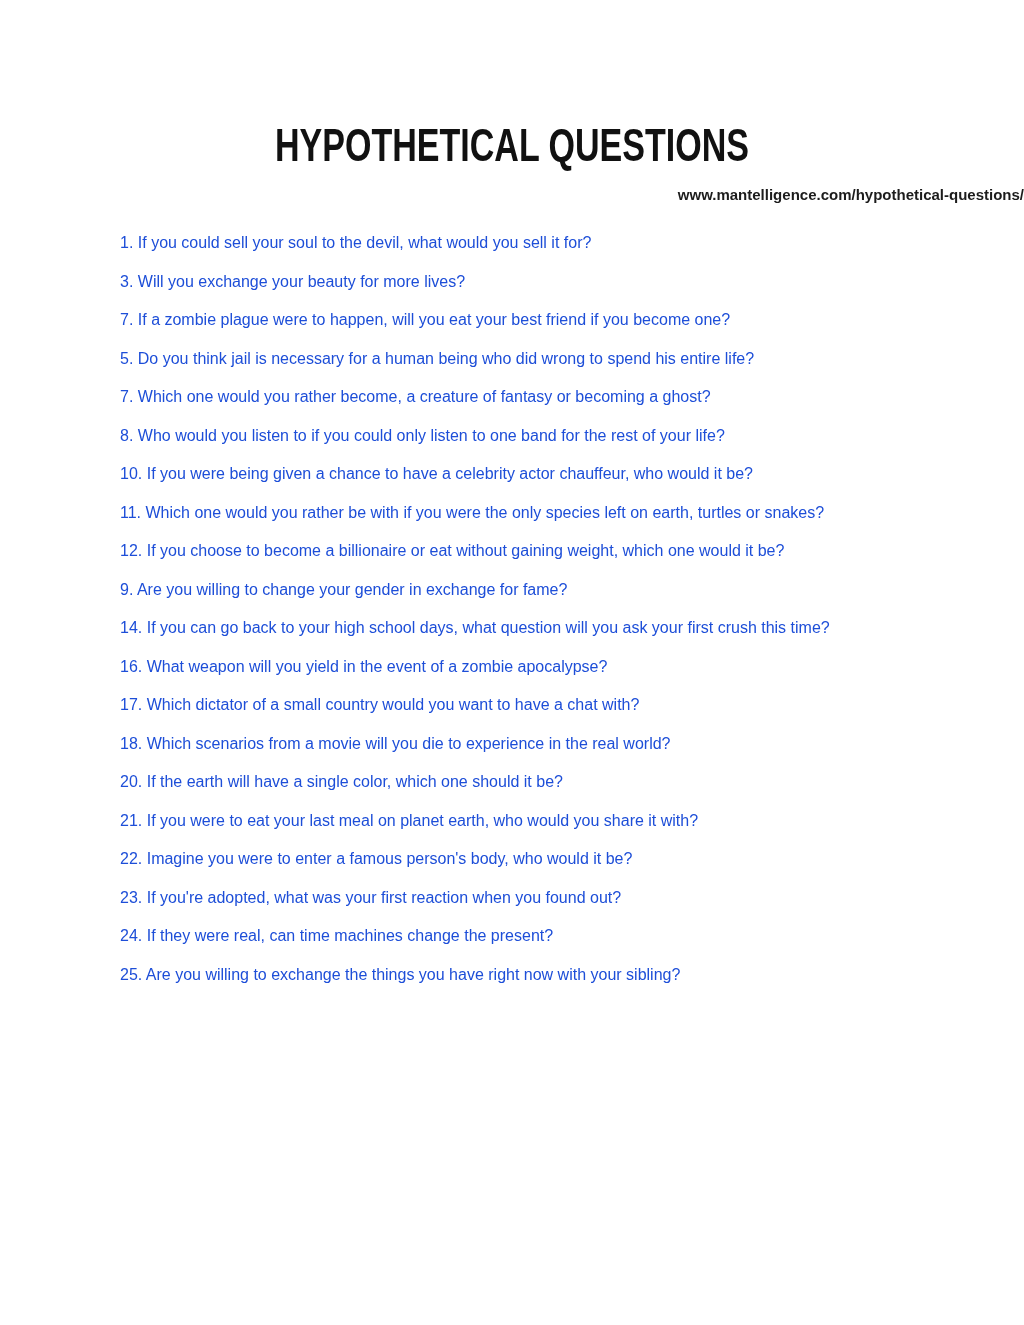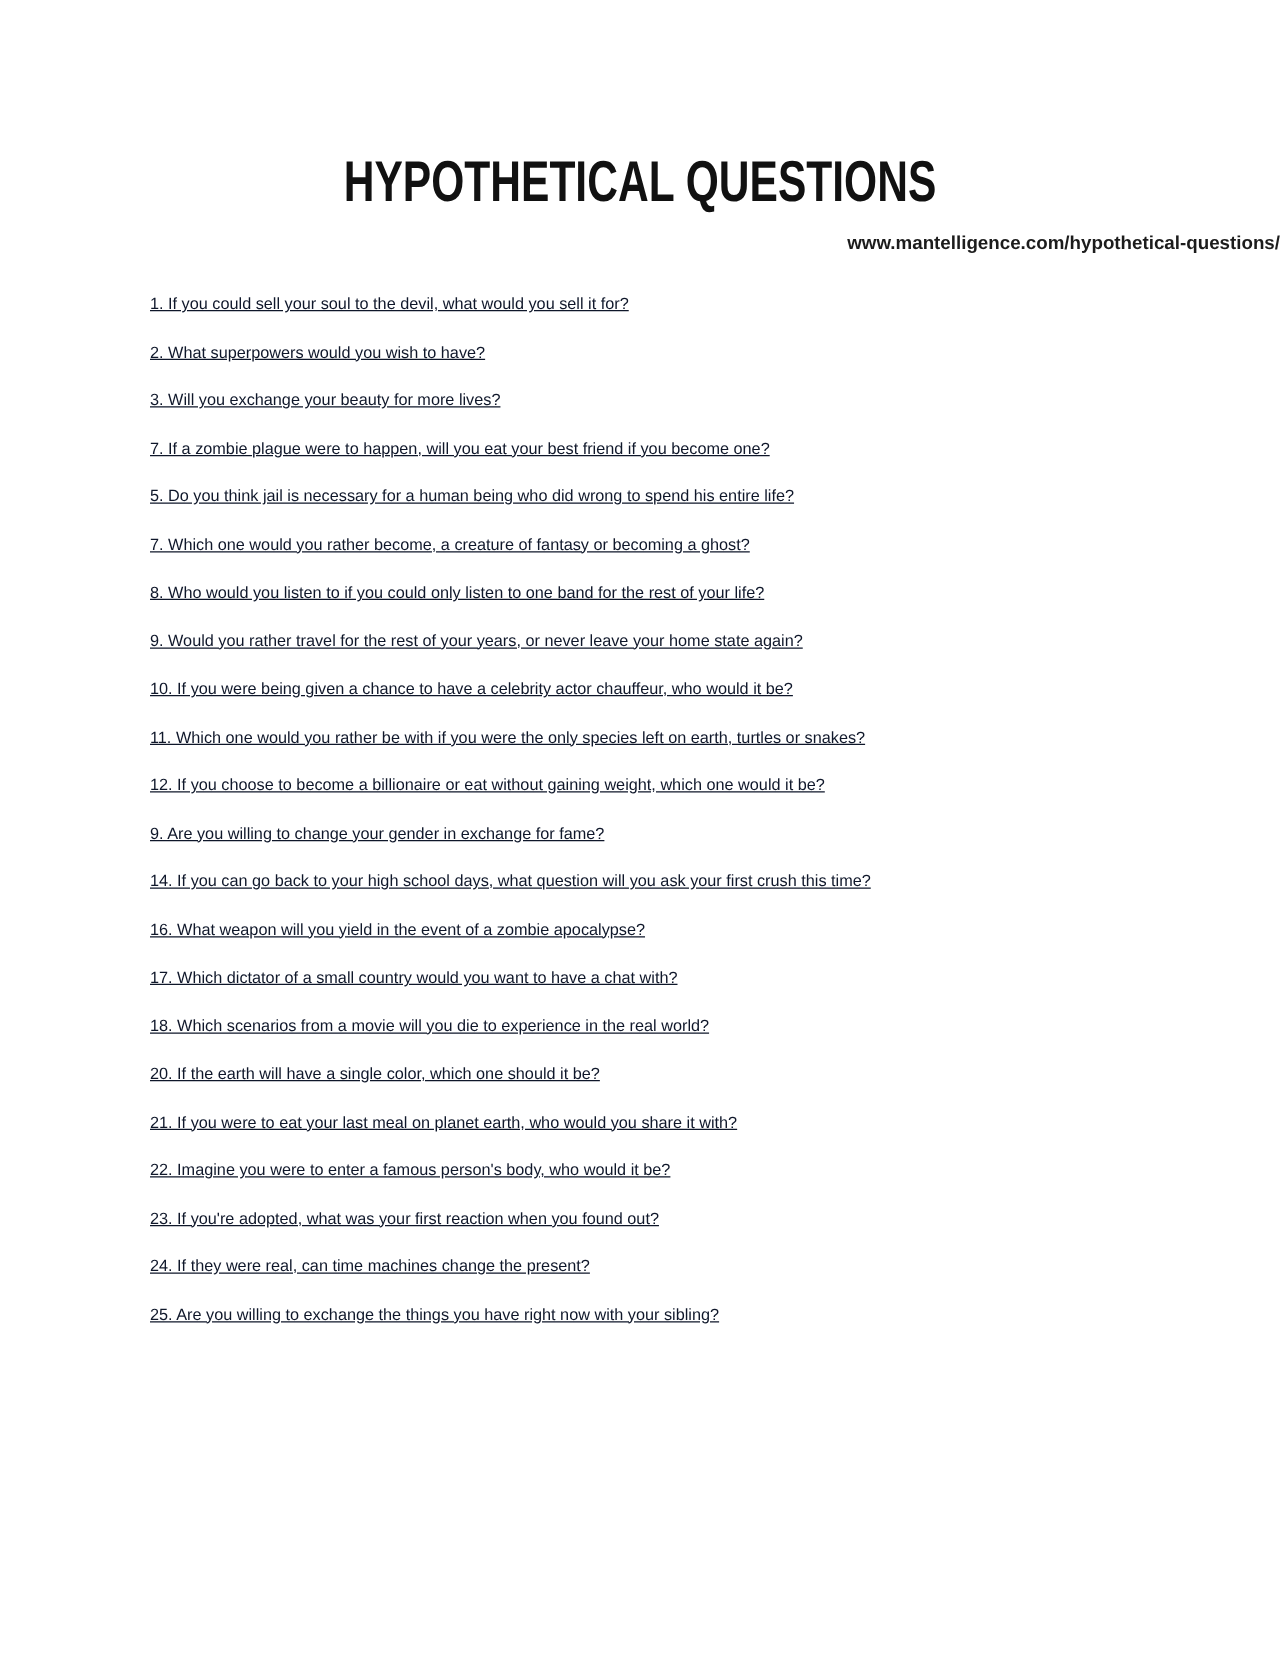--- a/index.html
+++ b/index.html
@@ -36,42 +36,39 @@
     font-weight: bold;
     font-size: 15px;
     line-height: 17px;
     color: #1c1c1c;
   }
   .question-list {
     margin: 31px 60px 0 120px;
   }
   .question {
     margin: 0 0 21.5px 0;
-    font-size: 13px;
+    font-size: 16px;
     line-height: 17px;
-    color: #0f172a;
+    color: #1d4ed8;
     white-space: nowrap;
-    text-decoration: underline;
   }
 </style>
 </head>
 <body>
 
 <div class="page">
   <h1 class="title">HYPOTHETICAL QUESTIONS</h1>
   <p class="site-url">www.mantelligence.com/hypothetical-questions/</p>
   <div class="question-list">
       <p class="question">1. If you could sell your soul to the devil, what would you sell it for?</p>
-      <p class="question">2. What superpowers would you wish to have?</p>
       <p class="question">3. Will you exchange your beauty for more lives?</p>
       <p class="question">7. If a zombie plague were to happen, will you eat your best friend if you become one?</p>
       <p class="question">5. Do you think jail is necessary for a human being who did wrong to spend his entire life?</p>
       <p class="question">7. Which one would you rather become, a creature of fantasy or becoming a ghost?</p>
       <p class="question">8. Who would you listen to if you could only listen to one band for the rest of your life?</p>
-      <p class="question">9. Would you rather travel for the rest of your years, or never leave your home state again?</p>
       <p class="question">10. If you were being given a chance to have a celebrity actor chauffeur, who would it be?</p>
       <p class="question">11. Which one would you rather be with if you were the only species left on earth, turtles or snakes?</p>
       <p class="question">12. If you choose to become a billionaire or eat without gaining weight, which one would it be?</p>
       <p class="question">9. Are you willing to change your gender in exchange for fame?</p>
       <p class="question">14. If you can go back to your high school days, what question will you ask your first crush this time?</p>
       <p class="question">16. What weapon will you yield in the event of a zombie apocalypse?</p>
       <p class="question">17. Which dictator of a small country would you want to have a chat with?</p>
       <p class="question">18. Which scenarios from a movie will you die to experience in the real world?</p>
       <p class="question">20. If the earth will have a single color, which one should it be?</p>
       <p class="question">21. If you were to eat your last meal on planet earth, who would you share it with?</p>

